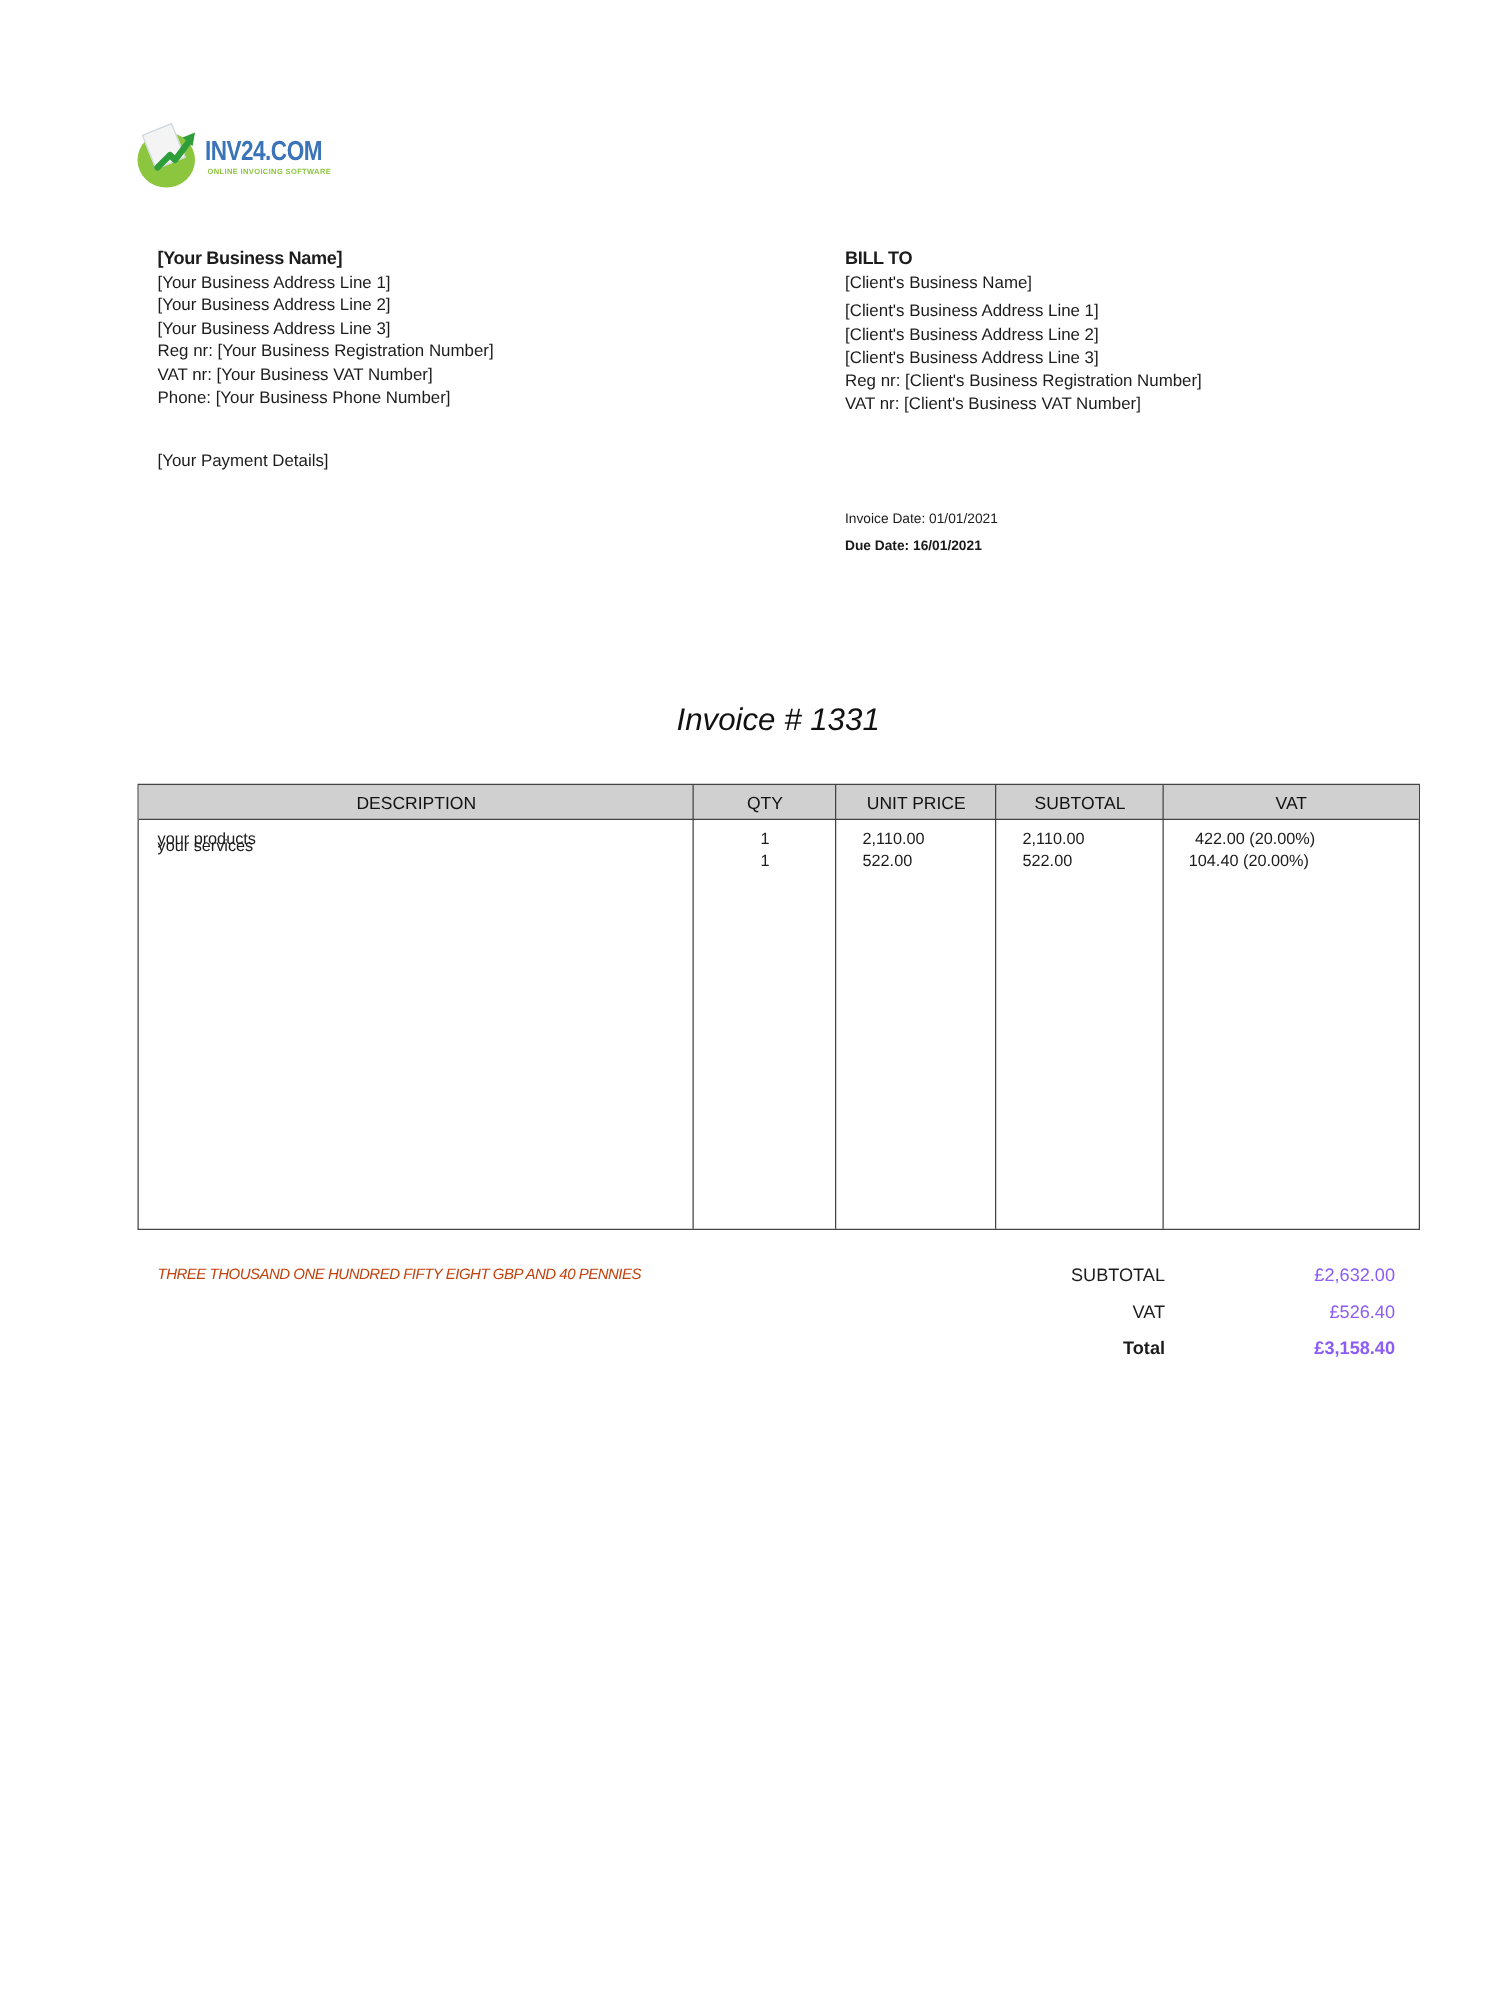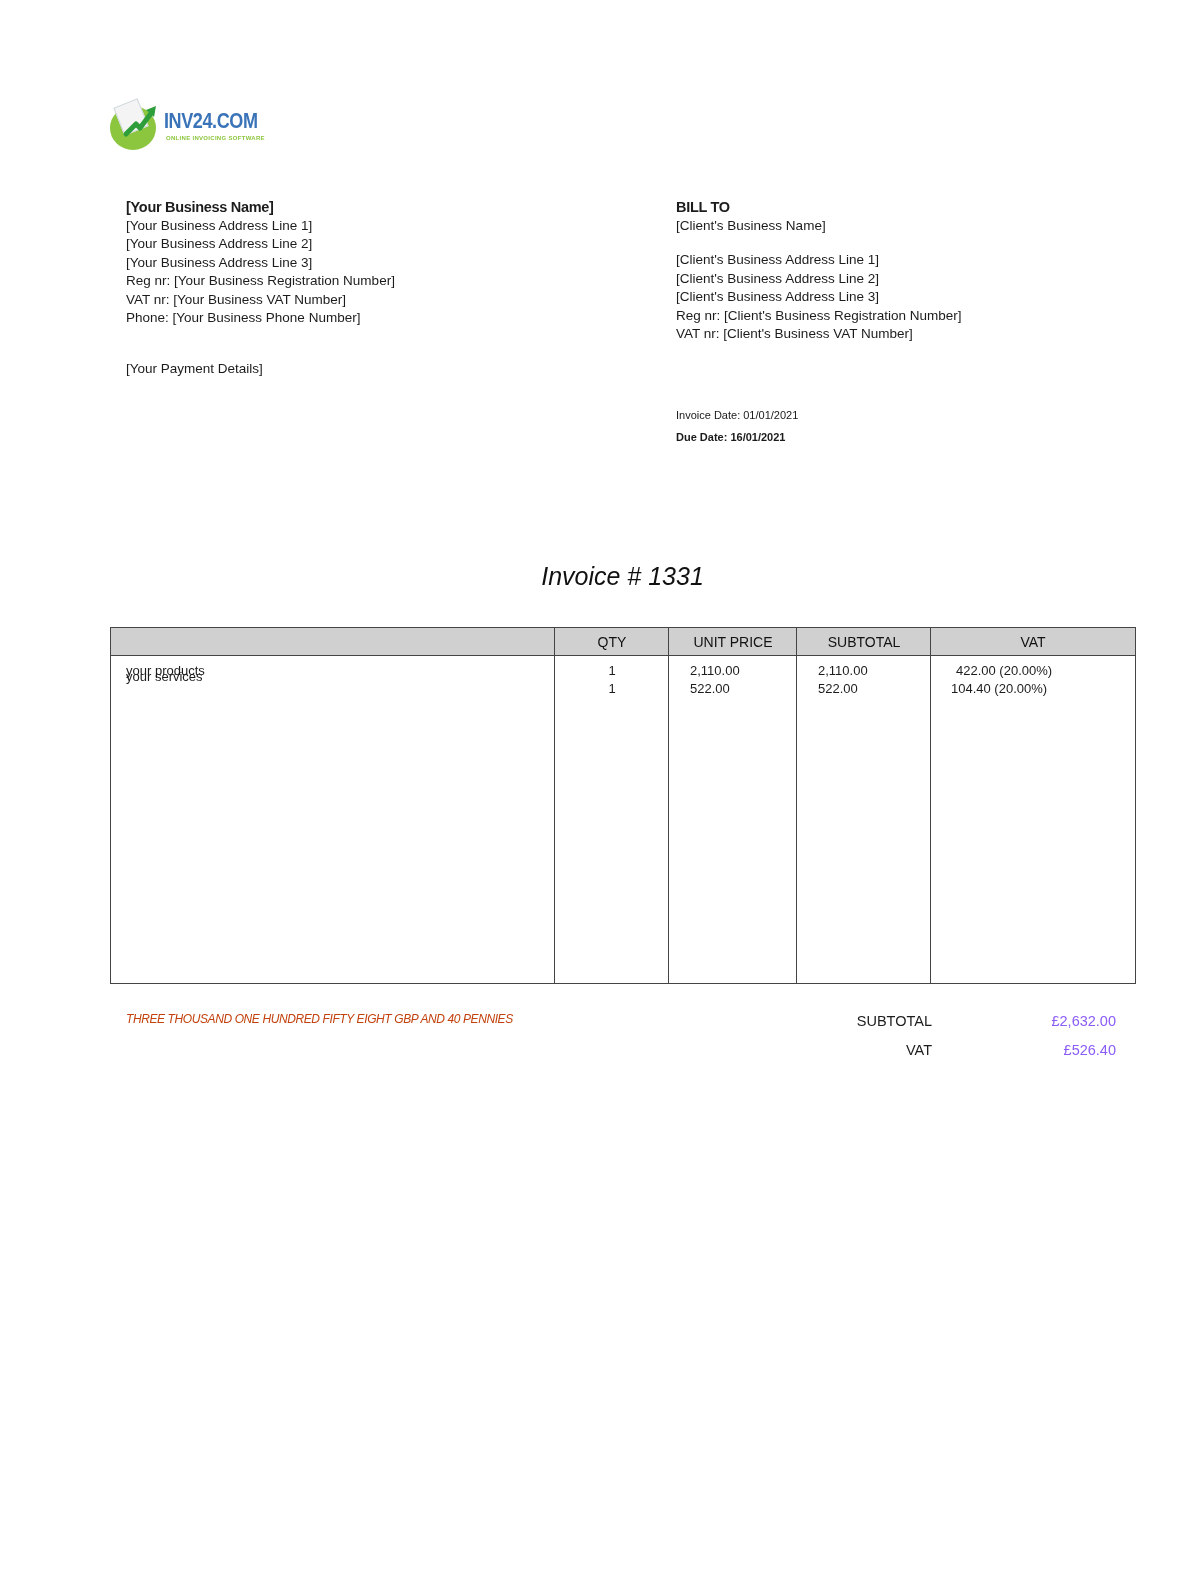--- a/index.html
+++ b/index.html
@@ -12,21 +12,21 @@
     .logo-badge { position: absolute; left: 0; top: 6px; width: 46px; height: 44px; border-radius: 50%; background: #8cc63f; }
     .logo-doc { position: absolute; left: 8px; top: 2px; width: 26px; height: 30px; background: #f4f4f4; border: 1px solid #cfd8dc; transform: rotate(-22deg); }
     .logo-arrow { position: absolute; left: 12px; top: 2px; width: 38px; height: 38px; }
     .logo-text { position: absolute; left: 54px; top: 8px; font-family: "Liberation Sans", sans-serif; font-weight: bold; font-size: 22px; color: #3a73b8; letter-spacing: -0.5px; transform: scaleX(0.82); transform-origin: left top; }
     .logo-sub { position: absolute; left: 56px; top: 35px; font-size: 6px; font-weight: bold; color: #8cc63f; letter-spacing: 0.3px; white-space: nowrap; }
 
     .block { font-size: 13.5px; line-height: 18.5px; color: #1c1c1c; }
     .block .title { font-weight: bold; font-size: 14.5px; letter-spacing: -0.3px; margin-top: 12px; }
     .from { left: 126px; top: 186px; }
     .to { left: 676px; top: 186px; }
-    .to .line1 { margin-bottom: 16px; }
+    .to .line1 { margin-bottom: 5px; }
 
     .payment { left: 126px; top: 361px; font-size: 13.5px; color: #1c1c1c; }
     .dates { left: 676px; top: 404px; font-size: 11px; line-height: 22px; }
     .dates .due { font-weight: bold; }
 
     .inv-title { left: 0; width: 1245px; top: 562px; text-align: center; font-style: italic; font-size: 25px; color: #111; }
 
     
     .table { left: 110px; top: 627px; width: 1026px; height: 357px; border: 1.5px solid #444; }
     .thead { position: absolute; left: 0; top: 0; right: 0; height: 28px; background: #d0d0d0; border-bottom: 1.5px solid #444; }
@@ -86,20 +86,21 @@
 
 <div class="abs inv-title">Invoice #  1331</div>
 
 <div class="abs table">
   <div class="thead"></div>
   <div class="col" style="left:0;width:444px;"></div>
   <div class="col" style="left:444px;width:114px;"></div>
   <div class="col" style="left:558px;width:128px;"></div>
   <div class="col" style="left:686px;width:134px;"></div>
 
+  <div class="th" style="left:0;width:444px;">DESCRIPTION</div>
   <div class="th" style="left:444px;width:114px;">QTY</div>
   <div class="th" style="left:558px;width:128px;">UNIT PRICE</div>
   <div class="th" style="left:686px;width:134px;">SUBTOTAL</div>
   <div class="th" style="left:820px;width:204px;">VAT</div>
 
   <div class="td" style="left:15px;top:34px;">your products</div>
   <div class="td" style="left:444px;width:114px;text-align:center;top:34px;">1</div>
   <div class="td" style="left:579px;top:34px;">2,110.00</div>
   <div class="td" style="left:707px;top:34px;">2,110.00</div>
   <div class="td" style="left:845px;top:34px;">422.00 (20.00%)</div>
@@ -115,13 +116,17 @@
 
 <div class="abs totals">
   <div class="trow">
     <span class="tlabel">SUBTOTAL</span>
     <span class="tval">£2,632.00</span>
   </div>
   <div class="trow">
     <span class="tlabel">VAT</span>
     <span class="tval">£526.40</span>
   </div>
+  <div class="trow bold">
+    <span class="tlabel">Total</span>
+    <span class="tval">£3,158.40</span>
+  </div>
 </div>
 
 </body></html>

